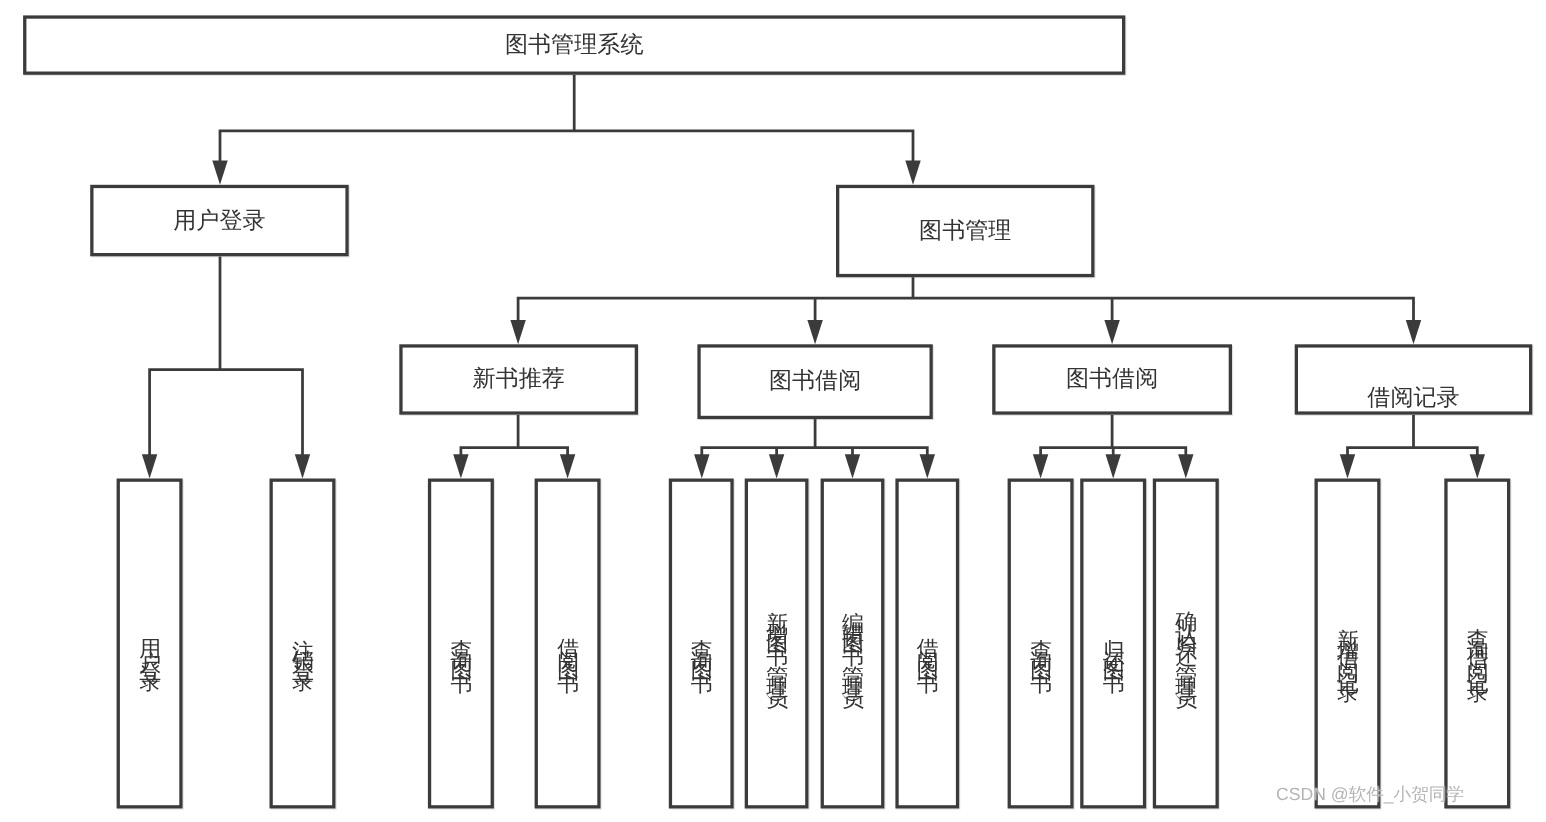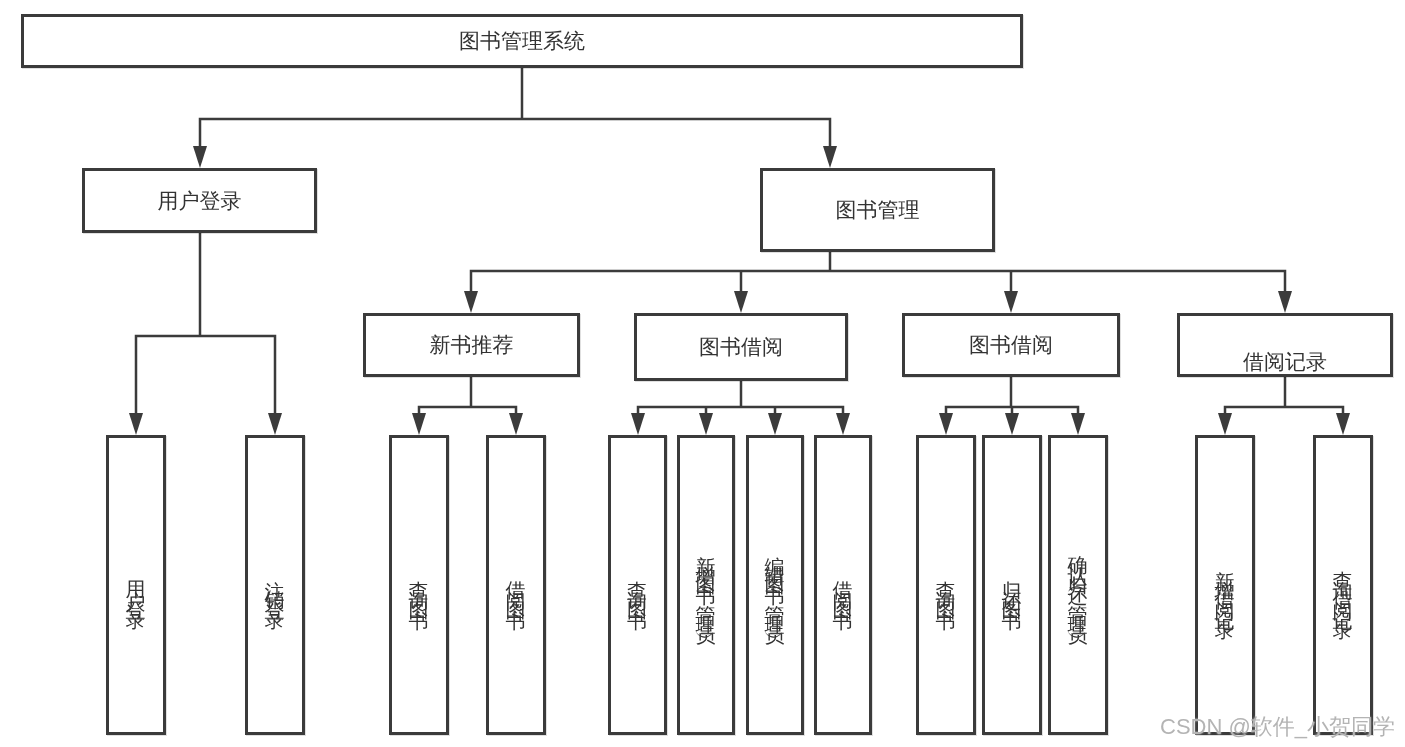--- a/index.html
+++ b/index.html
@@ -44,21 +44,21 @@
     left: 0;
     top: 0;
     width: 1405px;
     height: 747px;
     pointer-events: none;
   }
   #watermark {
     position: absolute;
     left: 1160px;
     top: 712px;
-    font-size: 22px;
+    font-size: 16px;
     color: #b4b4b4;
     text-shadow: 0 0 2px #ffffff;
     white-space: nowrap;
     z-index: 5;
   }
 </style>
 </head>
 <body>
 
 <div id="canvas">

